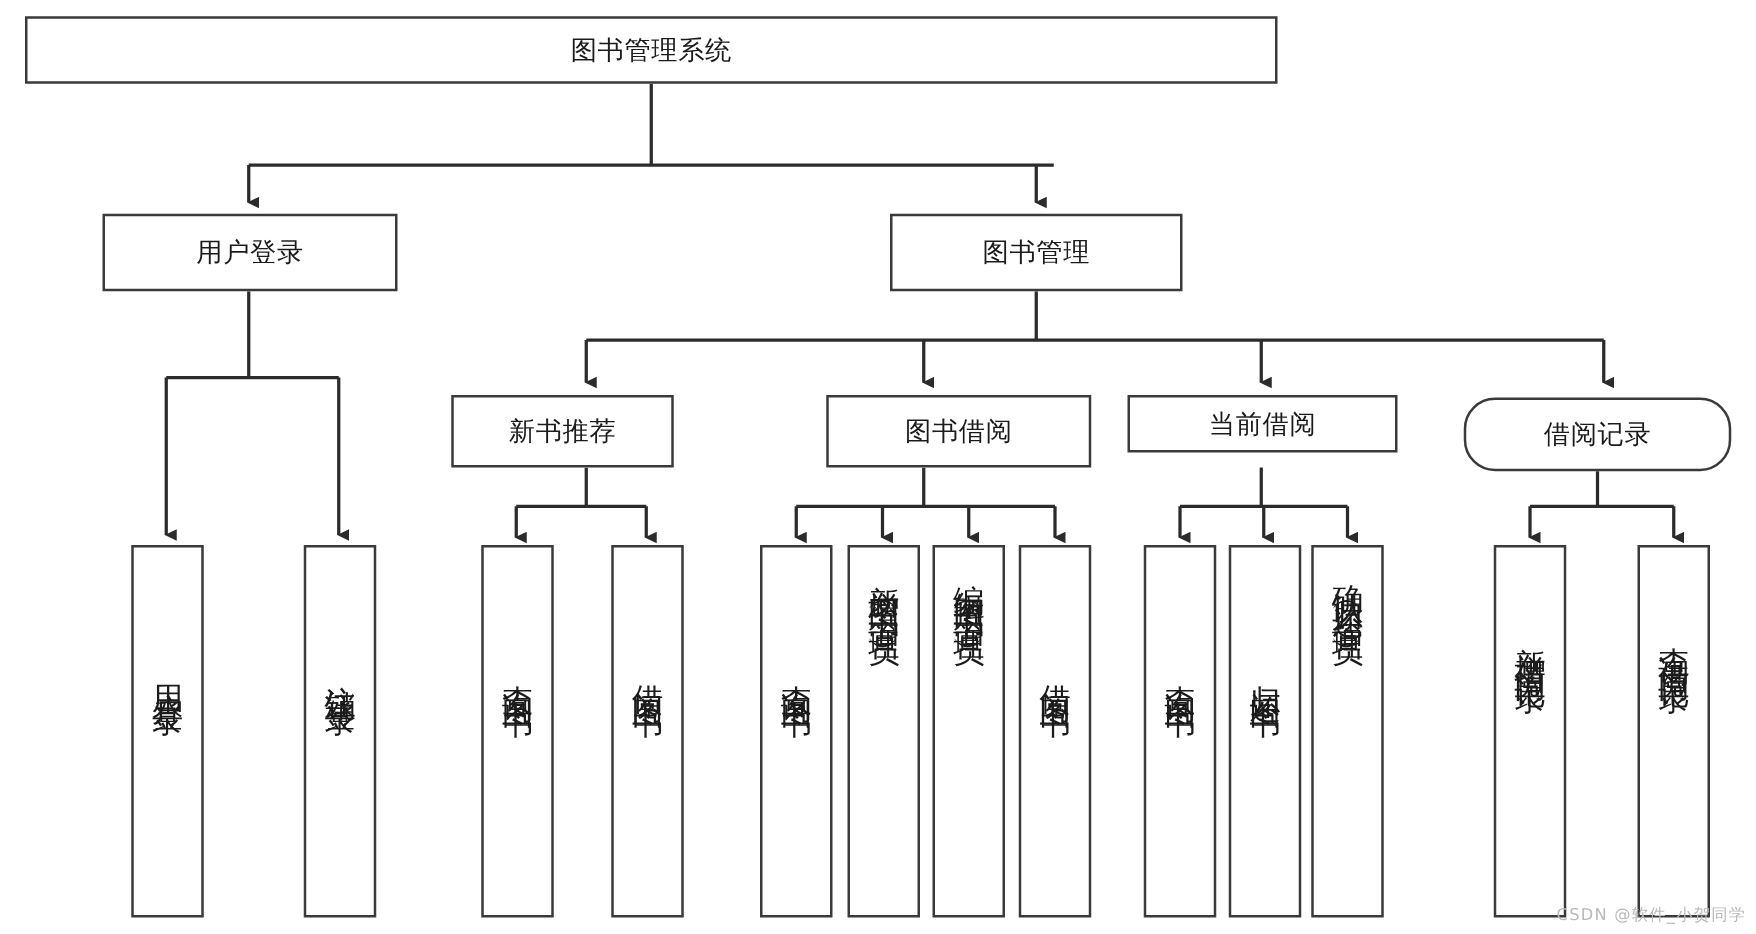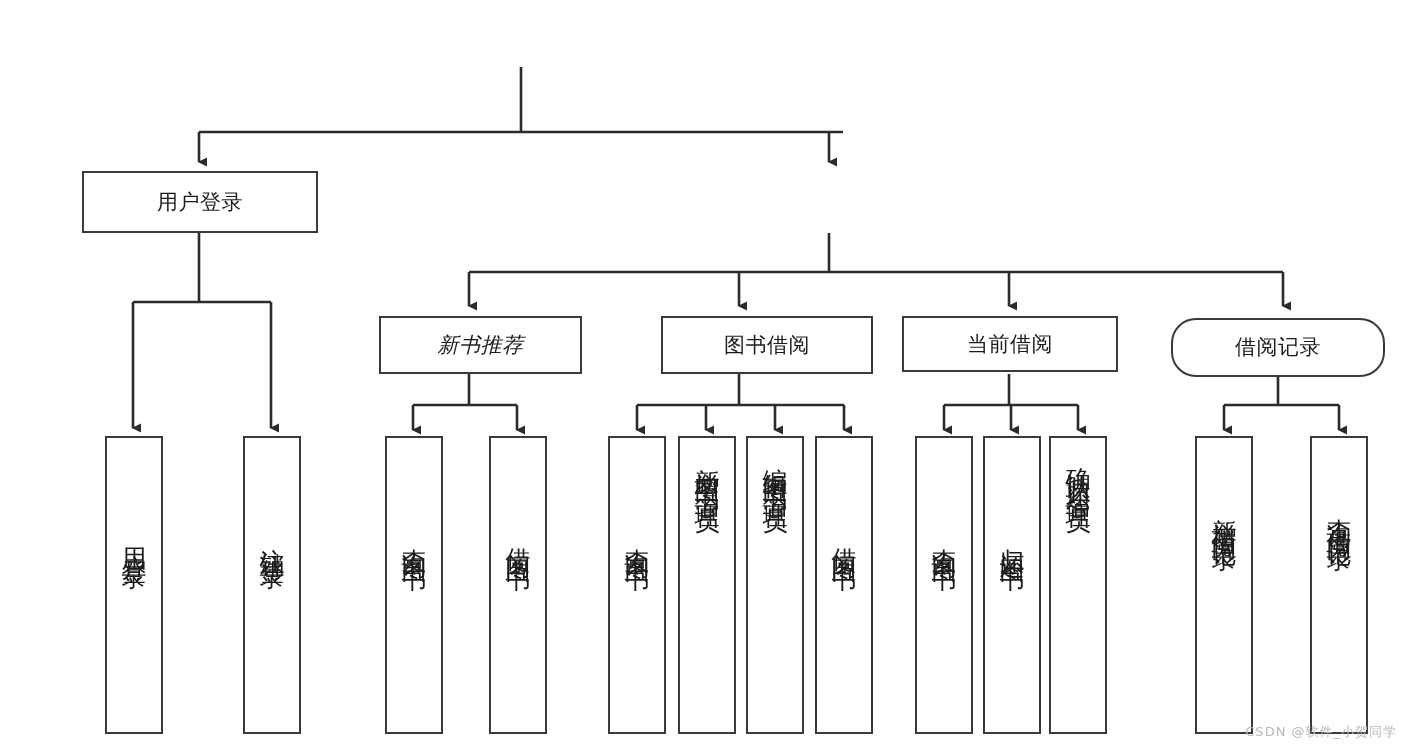--- a/index.html
+++ b/index.html
@@ -113,32 +113,38 @@
       <path d="M1011,405 L1011,430" marker-end="url(#arrow)"></path>
       <path d="M1078,405 L1078,430" marker-end="url(#arrow)"></path>
 
       <path d="M1278,377 L1278,405"></path>
       <path d="M1224,405 L1339,405"></path>
       <path d="M1224,405 L1224,430" marker-end="url(#arrow)"></path>
       <path d="M1339,405 L1339,430" marker-end="url(#arrow)"></path>
     </g>
   </svg>
 
+  <div class="node horiz" style="left:20px;top:13px;width:1002px;height:54px;">
+    <span class="lbl">图书管理系统</span>
+  </div>
 
   <div class="node horiz" style="left:82px;top:171px;width:236px;height:62px;">
     <span class="lbl">用户登录</span>
   </div>
+  <div class="node horiz" style="left:712px;top:171px;width:234px;height:62px;">
+    <span class="lbl">图书管理</span>
+  </div>
 
-  <div class="node horiz" style="left:379px;top:316px;width:203px;height:58px;font-style:italic;">
+  <div class="node horiz" style="left:361px;top:316px;width:178px;height:58px;">
     <span class="lbl">新书推荐</span>
   </div>
   <div class="node horiz" style="left:661px;top:316px;width:212px;height:58px;">
     <span class="lbl">图书借阅</span>
   </div>
-  <div class="node horiz" style="left:902px;top:316px;width:216px;height:56px;">
+  <div class="node horiz" style="left:902px;top:316px;width:216px;height:46px;">
     <span class="lbl">当前借阅</span>
   </div>
   <div class="node horiz" style="left:1171px;top:318px;width:214px;height:59px;border-radius:25px;">
     <span class="lbl">借阅记录</span>
   </div>
 
   <div class="node vert mid" style="left:105px;top:436px;width:58px;height:298px;">
     <span class="lbl">用户登录</span>
   </div>
   <div class="node vert mid" style="left:243px;top:436px;width:58px;height:298px;">

